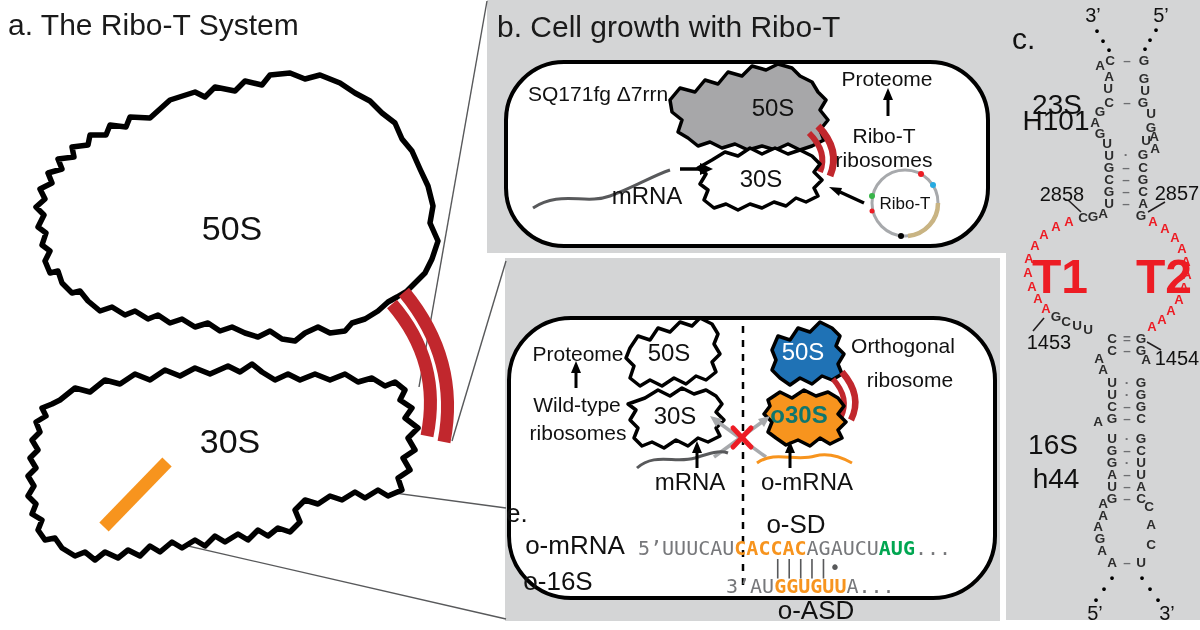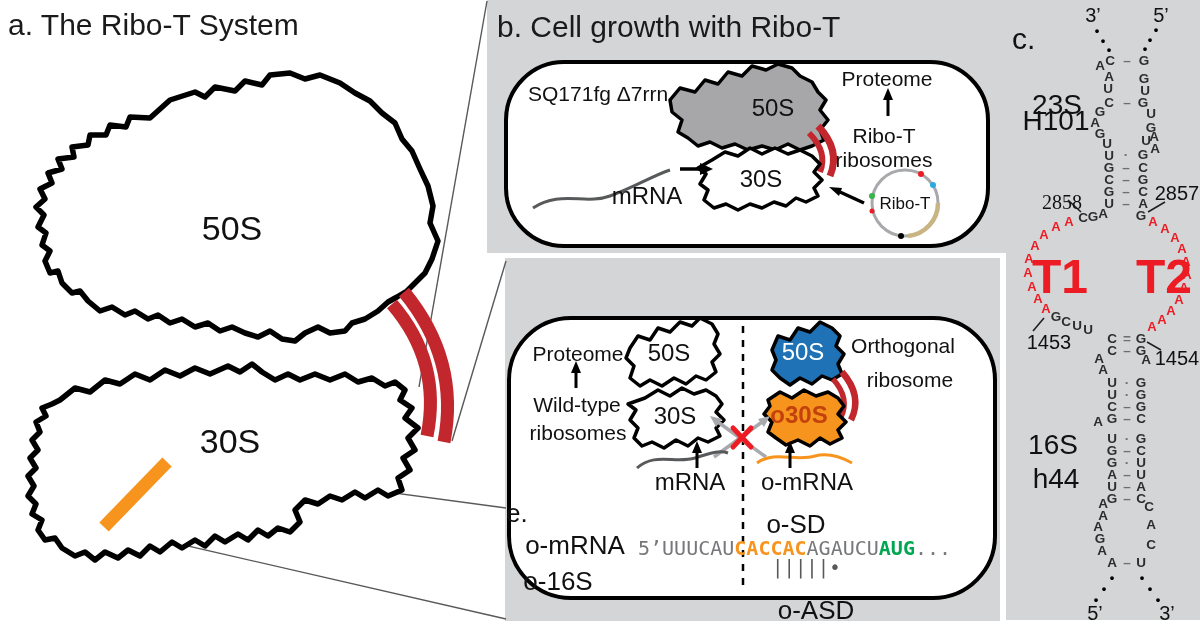--- a/index.html
+++ b/index.html
@@ -7,21 +7,21 @@
        font-family:"Liberation Sans",sans-serif;color:#111;}
   .graybox{position:absolute;background:#d4d5d6;}
   svg.layer{position:absolute;left:0;top:0;}
   .lbl{position:absolute;white-space:nowrap;}
   .ctr{transform:translate(-50%,-50%);}
   .title{font-size:30px;color:#1a1a1a;letter-spacing:0px;}
   .big{font-size:34px;}
   .med{font-size:24px;}
   .sm{font-size:21px;}
   .white{color:#fff;}
-  .maroon{color:#c2410c;font-weight:bold;}
+  .maroon{color:#0f766e;font-weight:bold;}
   .cLabel{font-size:30px;}
   .region{font-size:28px;}
   .posnum{font-size:20px;}
   .tnum{font-size:48px;font-weight:bold;color:#ed1c24;}
   .prime{font-size:20px;}
   .elabel{font-size:26px;}
   
   .g-n,.g-b,.g-r,.g-d{position:absolute;transform:translate(-50%,-55%);font-size:13.5px;line-height:1;}
   .g-n{font-weight:bold;color:#2d2d2d;}
   .g-b{color:#6d6e71;font-weight:bold;}
@@ -175,27 +175,28 @@
   <div class="lbl med ctr" style="left:690px;top:482px;">mRNA</div>
   <div class="lbl med ctr" style="left:807px;top:482px;">o-mRNA</div>
 
   <div class="lbl elabel" style="left:506px;top:498px;">e.</div>
   <div class="lbl elabel ctr" style="left:575px;top:545px;">o-mRNA</div>
   <div class="lbl elabel ctr" style="left:558px;top:581px;">o-16S</div>
   <div class="lbl elabel ctr" style="left:796px;top:524px;">o-SD</div>
   <div class="lbl elabel ctr" style="left:816px;top:610px;">o-ASD</div>
   <div class="seq ctr" style="left:638px;top:548px;transform:translate(0,-50%);"><span class="sq-gray">5’UUUCAU</span><span class="sq-orange">CACCAC</span><span class="sq-gray">AGAUCU</span><span class="sq-green">AUG</span><span class="sq-gray">...</span></div>
   <div class="bars ctr" style="left:772px;top:567px;transform:translate(0,-50%);">|||||•</div>
+  <div class="seq ctr" style="left:726px;top:586px;transform:translate(0,-50%);"><span class="sq-gray">3’AU</span><span class="sq-orange">GGUGUU</span><span class="sq-gray">A...</span></div>
 
   <div class="lbl cLabel" style="left:1012px;top:22px;">c.</div>
   <div class="lbl prime ctr" style="left:1093px;top:15px;">3’</div>
   <div class="lbl prime ctr" style="left:1161px;top:15px;">5’</div>
   <div class="lbl region ctr" style="left:1057px;top:105px;">23S</div>
   <div class="lbl region ctr" style="left:1056px;top:121px;">H101</div>
-  <div class="lbl posnum ctr" style="left:1062px;top:202px;font-family:Liberation Serif, serif;">2858</div>
+  <div class="lbl posnum ctr" style="left:1062px;top:194px;">2858</div>
   <div class="lbl posnum ctr" style="left:1177px;top:193px;">2857</div>
   <div class="lbl tnum ctr" style="left:1060px;top:276px;">T1</div>
   <div class="lbl tnum ctr" style="left:1164px;top:276px;">T2</div>
   <div class="lbl posnum ctr" style="left:1049px;top:342px;">1453</div>
   <div class="lbl posnum ctr" style="left:1177px;top:358px;">1454</div>
   <div class="lbl region ctr" style="left:1053px;top:445px;">16S</div>
   <div class="lbl region ctr" style="left:1056px;top:479px;">h44</div>
   <div class="lbl prime ctr" style="left:1095px;top:613px;">5’</div>
   <div class="lbl prime ctr" style="left:1167px;top:613px;">3’</div>
   <div id="rna" style="position:absolute;left:0;top:0;width:1200px;height:630px;pointer-events:none;">

